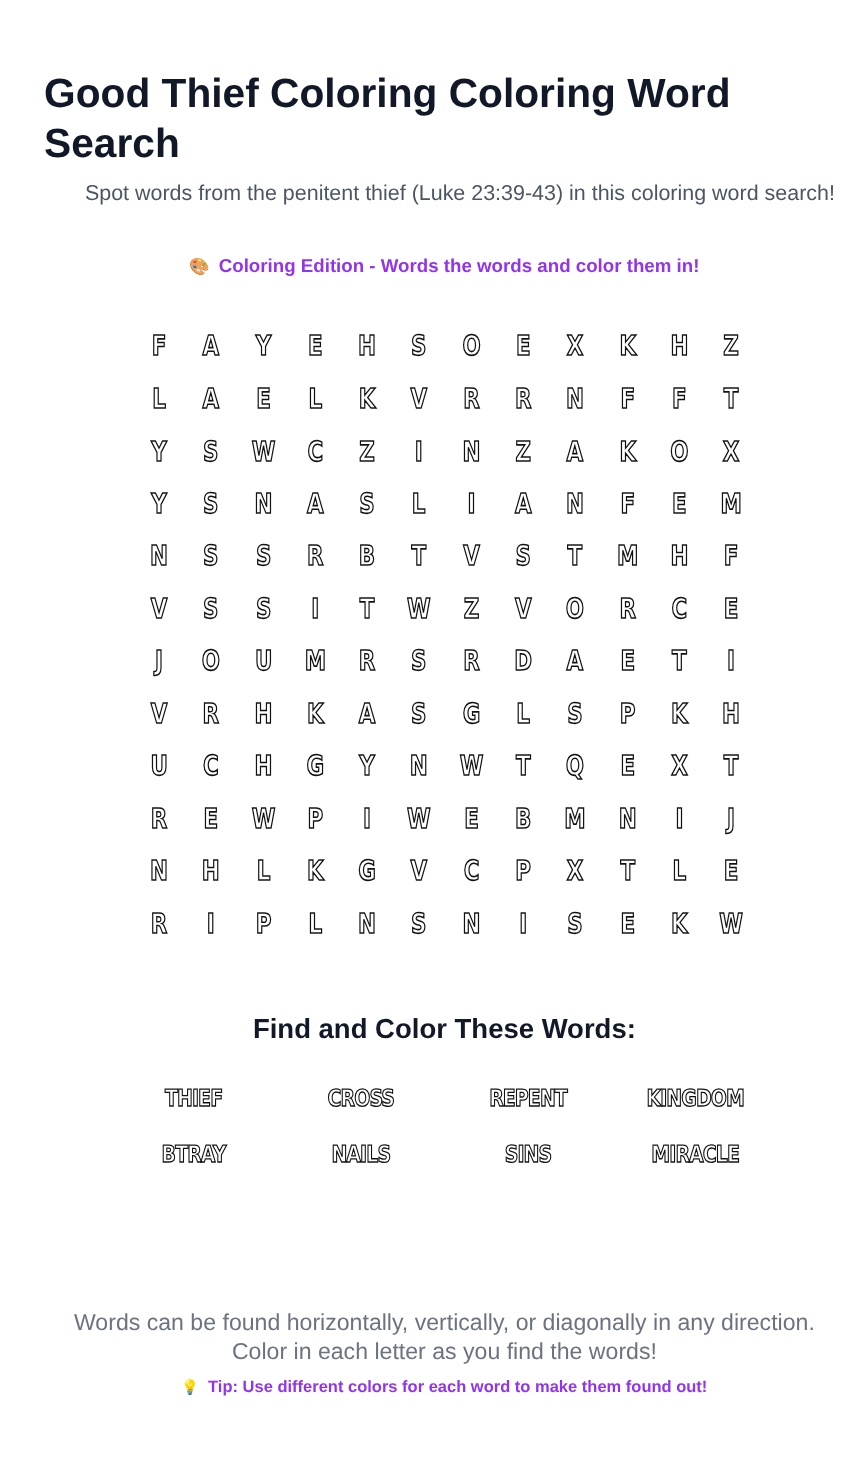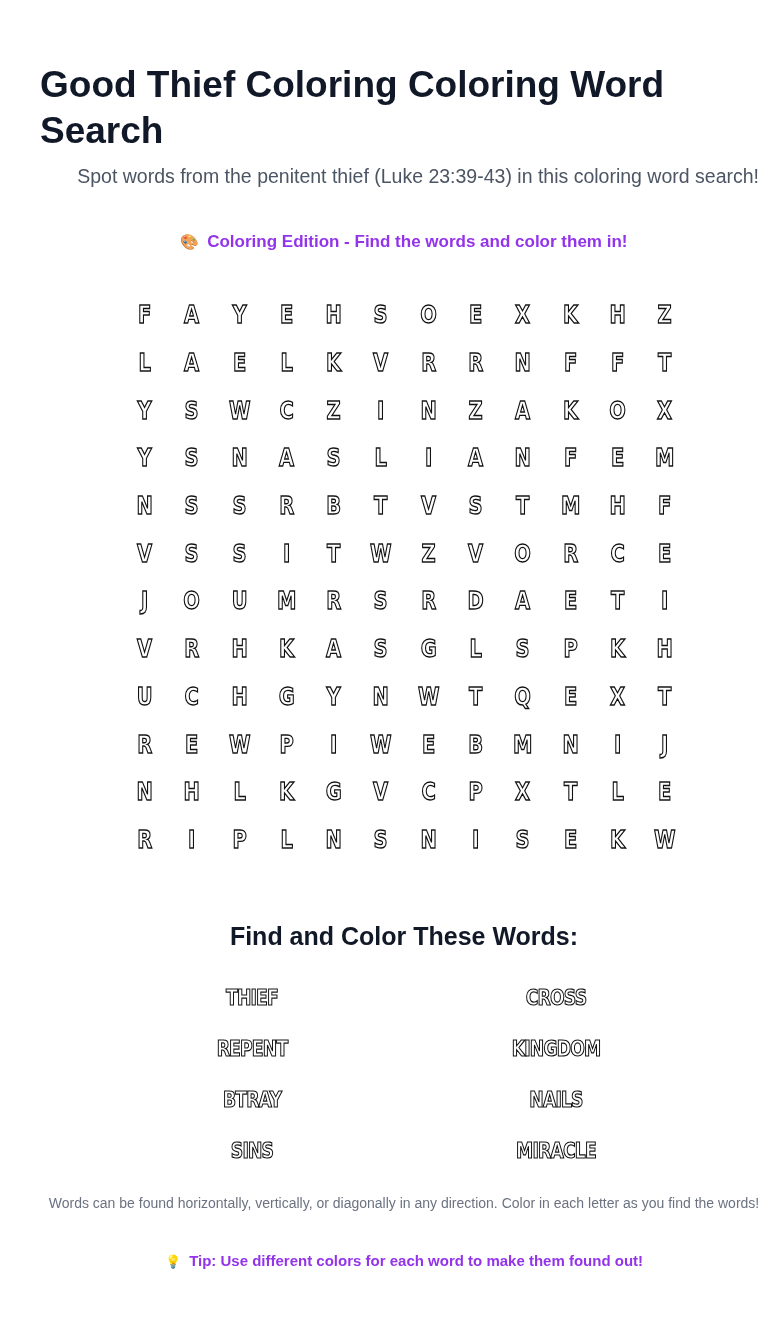--- a/index.html
+++ b/index.html
@@ -14,37 +14,37 @@
   .edition .emoji { margin-right: 8px; font-size: 15px; }
   .grid { position: absolute; left: 121px; top: 291px; width: 567px;
           display: grid; grid-template-columns: repeat(12, 47.3px); grid-auto-rows: 47.7px; }
   .cell { display: flex; align-items: center; justify-content: center;
           font-family: "DejaVu Sans", sans-serif; font-weight: 700; font-size: 25px;
           color: #ffffff; -webkit-text-stroke: 1.4px #111111; letter-spacing: 0;
           transform: scaleX(0.78); cursor: pointer; }
   .words-heading { position: absolute; left: 0; width: 808px; top: 920px; margin: 0;
                    text-align: center; font-size: 25px; line-height: 32px; font-weight: 700; color: #111827; }
   .word-list { position: absolute; left: 100px; width: 608px; top: 972px;
-               display: grid; grid-template-columns: 1fr 1fr; grid-auto-rows: 51px; }
+               display: grid; grid-template-columns: 1fr 1fr 1fr 1fr; grid-auto-rows: 51px; }
   .word { display: flex; align-items: center; justify-content: center;
           font-family: "DejaVu Sans", sans-serif; font-weight: 700; font-size: 21px;
           color: #ffffff; -webkit-text-stroke: 1.2px #111111; transform: scaleX(0.82); letter-spacing: -1px; }
   .instructions { position: absolute; left: 40px; width: 728px; top: 1190px; margin: 0;
-                  text-align: center; font-size: 14px; line-height: 26px; color: #6b7280; }
+                  text-align: center; font-size: 21px; line-height: 26px; color: #6b7280; }
   .tip { position: absolute; left: 0; width: 808px; top: 1250px; text-align: center;
          font-size: 15px; line-height: 22px; color: #9333ea; font-weight: 600; }
   .tip .emoji { margin-right: 8px; font-size: 13px; color: #facc15; }
 </style>
 </head>
 <body>
 
 <h1 class="title">Good Thief Coloring Coloring Word Search</h1>
 <p class="subtitle">Spot words from the penitent thief (Luke 23:39-43) in this coloring word search!</p>
 <div class="edition">
-  <span class="emoji">🎨</span><span>Coloring Edition - Find the words and color them in!</span>
+  <span class="emoji">🎨</span><span>Coloring Edition - Words the words and color them in!</span>
 </div>
 
 <div class="grid" id="grid">
     <div class="cell">F</div>
     <div class="cell">A</div>
     <div class="cell">Y</div>
     <div class="cell">E</div>
     <div class="cell">H</div>
     <div class="cell">S</div>
     <div class="cell">O</div>

